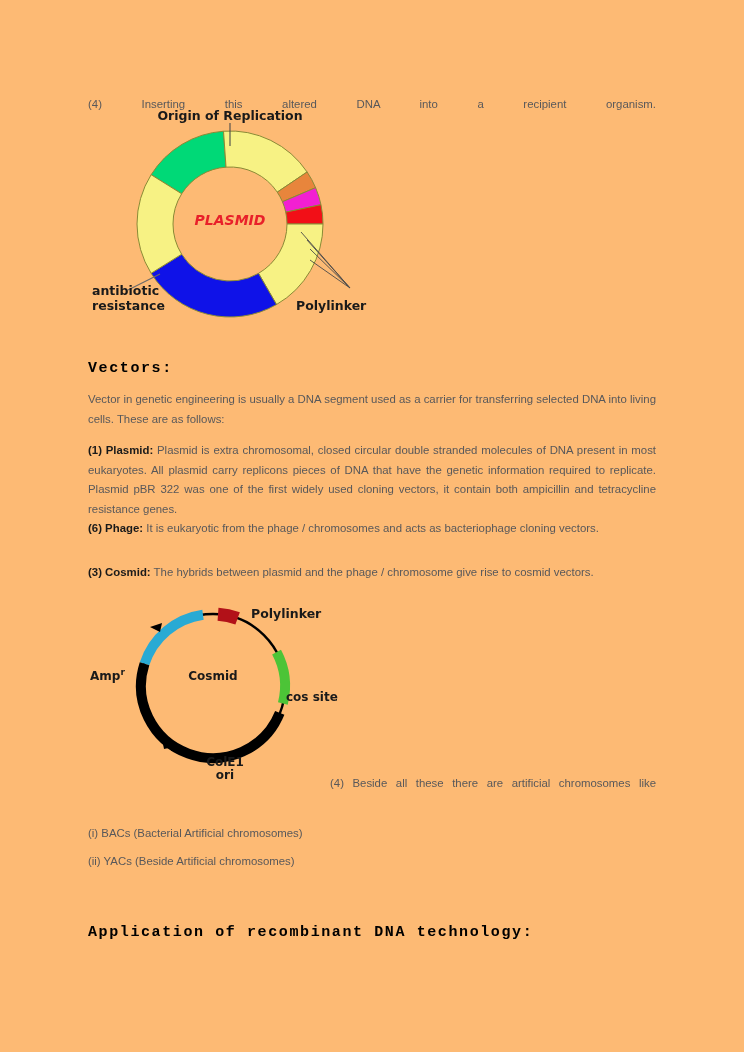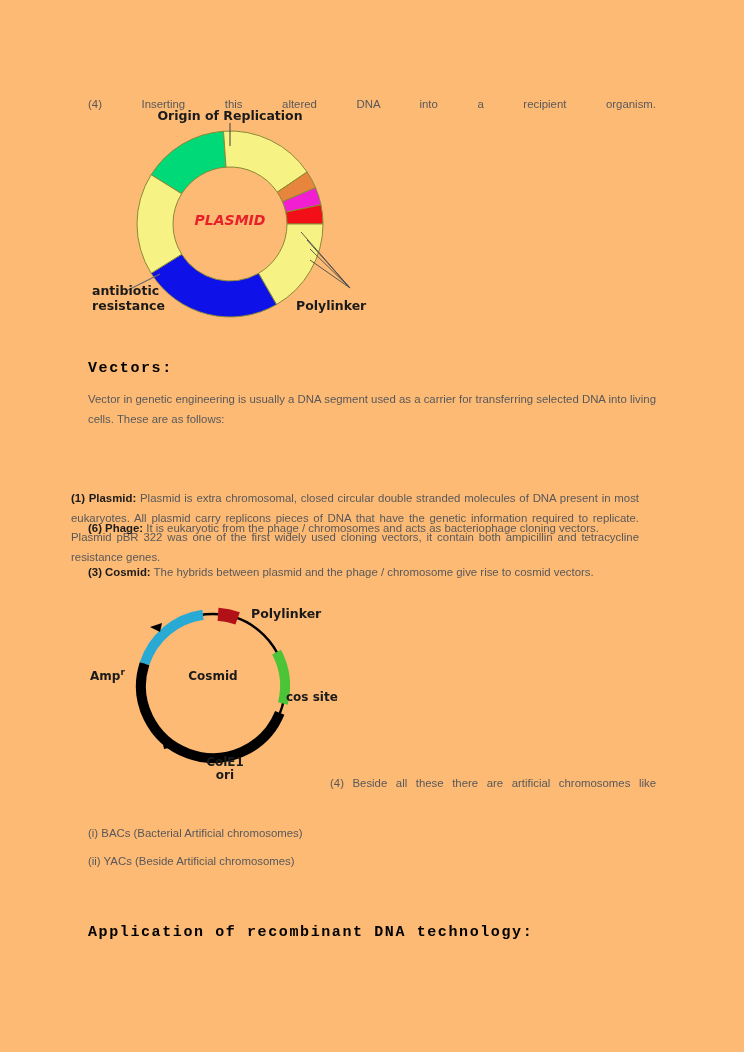--- a/index.html
+++ b/index.html
@@ -116,21 +116,21 @@
 
       <text class="lbl" x="208" y="200" font-size="12.5">Polylinker</text>
     </svg>
   </div>
 
 
   <div class="mono-head" style="left:88px; top:360px;">Vectors:</div>
 
   <div class="body-text" style="left:88px; top:376px; width:568px;margin-top:14px;">Vector in genetic engineering is usually a DNA segment used as a carrier for transferring selected DNA into living cells. These are as follows:</div>
 
-  <div class="body-text" style="left:71px; top:441px; width:568px;margin-top:48px;">
+  <div class="body-text" style="left:88px; top:441px; width:568px;">
     <span class="lead">(1) Plasmid:</span><span> Plasmid is extra chromosomal, closed circular double stranded molecules of DNA present in most eukaryotes. All plasmid carry replicons pieces of DNA that have the genetic information required to replicate. Plasmid pBR 322 was one of the first widely used cloning vectors, it contain both ampicillin and tetracycline resistance genes.</span>
   </div>
 
   <div class="body-text" style="left:88px; top:519px; width:568px;">
     <span class="lead">(6) Phage:</span><span> It is eukaryotic from the phage / chromosomes and acts as bacteriophage cloning vectors.</span>
   </div>
 
   <div class="body-text" style="left:88px; top:563px; width:568px;">
     <span class="lead">(3) Cosmid:</span><span> The hybrids between plasmid and the phage / chromosome give rise to cosmid vectors.</span>
   </div>

